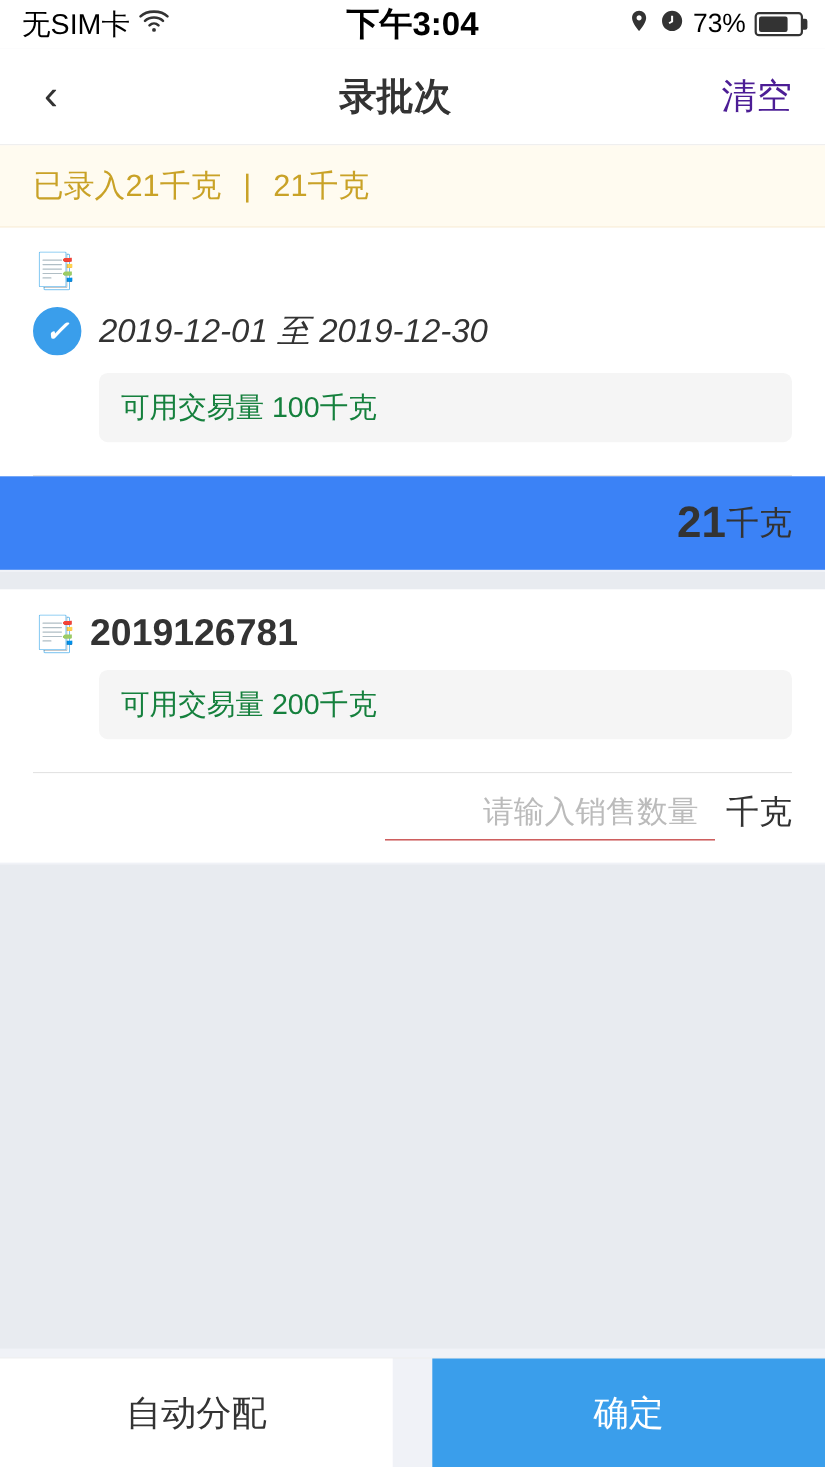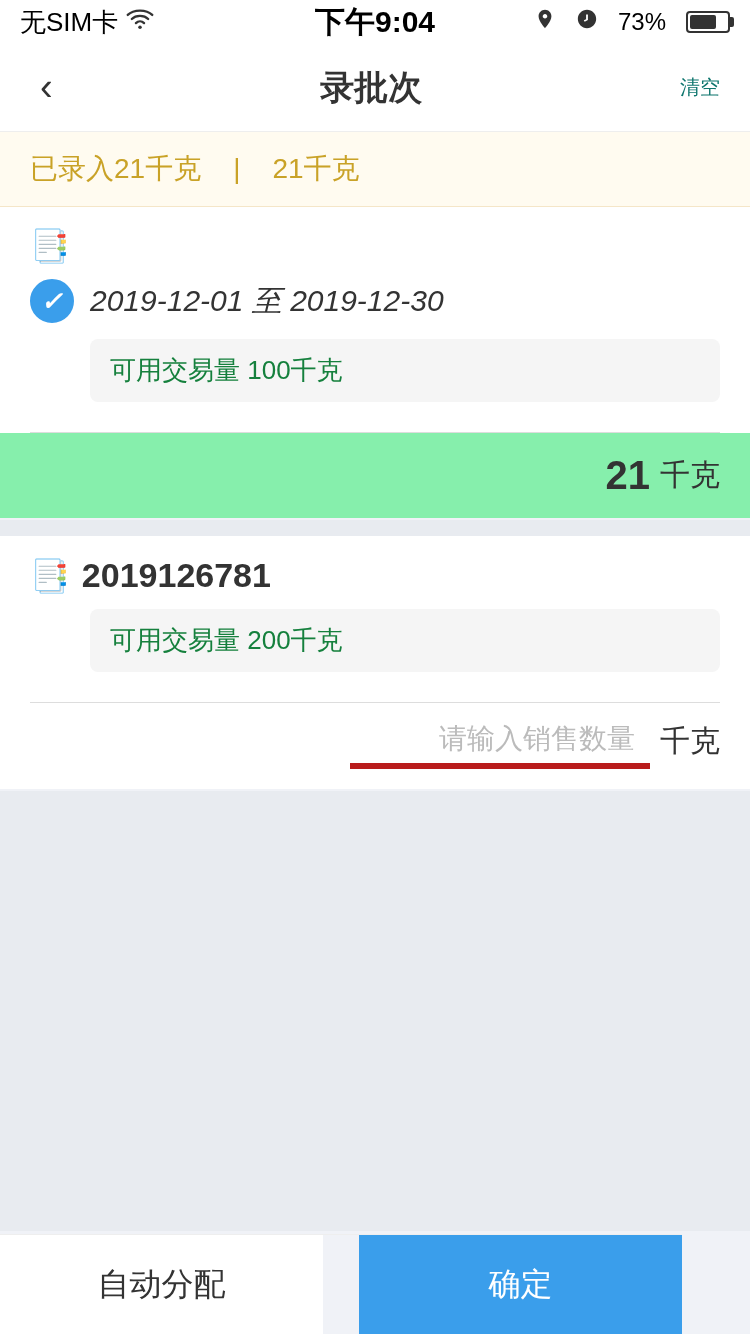--- a/index.html
+++ b/index.html
@@ -33,21 +33,21 @@
     .status-center {
       font-size: 30px;
       font-weight: 600;
       position: absolute;
       left: 50%;
       transform: translateX(-50%);
     }
     .status-right {
       display: flex;
       align-items: center;
-      gap: 20px;
+      gap: 8px;
       font-size: 24px;
     }
     .battery-bar {
       width: 44px;
       height: 22px;
       border: 2px solid #333;
       border-radius: 4px;
       position: relative;
       display: flex;
       align-items: center;
@@ -86,33 +86,33 @@
       color: #333;
       cursor: pointer;
       padding: 10px;
     }
     .nav-title {
       font-size: 34px;
       font-weight: 600;
       color: #333;
     }
     .nav-clear {
-      font-size: 20px;
-      color: #0f766e;
+      font-size: 32px;
+      color: #4c1d95;
       cursor: pointer;
       text-align: right;
     }
 
     
     .status-banner {
       background: #fffbf0;
       padding: 18px 30px;
       display: flex;
       align-items: center;
-      gap: 32px;
+      gap: 20px;
       border-bottom: 1px solid #f5e6c8;
     }
     .status-banner-text {
       font-size: 28px;
       color: #c9a227;
     }
     .status-divider {
       color: #c9a227;
       font-size: 28px;
     }
@@ -184,22 +184,21 @@
       margin-left: 60px;
       margin-bottom: 10px;
     }
 
     
     .amount-row {
       display: flex;
       align-items: center;
       justify-content: flex-end;
       padding: 20px 30px;
-      gap: 10px;
-      background: #86efac;
+      background: #3b82f6;
     }
     .amount-value {
       font-size: 40px;
       font-weight: 600;
       color: #333;
     }
     .amount-unit {
       font-size: 30px;
       color: #333;
     }
@@ -208,21 +207,21 @@
       align-items: center;
       justify-content: flex-end;
       padding: 10px 30px 20px 30px;
       gap: 10px;
       background: #fff;
     }
     .amount-underline {
       flex: 1;
       max-width: 300px;
       border: none;
-      border-bottom: 6px solid #b91c1c;
+      border-bottom: 1px solid #b91c1c;
       outline: none;
       font-size: 30px;
       color: #333;
       text-align: right;
       background: transparent;
       padding: 8px 0;
     }
     .amount-underline::placeholder {
       color: #bbb;
       font-size: 28px;
@@ -244,21 +243,21 @@
     .empty-area {
       background: #e8ebf0;
       flex: 1;
     }
 
     
     .bottom-bar {
       position: fixed;
       bottom: 0;
       left: 0;
-      width: 682px;
+      width: 750px;
       height: 100px;
       display: flex;
       border-top: 1px solid #eee;
     }
     .btn-auto {
       flex: 1;
       background: #fff;
       border: none;
       font-size: 32px;
       color: #333;
@@ -292,21 +291,21 @@
     <span>无SIM卡</span>
     <span>
       <svg width="28" height="28" viewBox="0 0 24 24" fill="none">
         <path d="M1.5 8.5C6.5 3.5 17.5 3.5 22.5 8.5" stroke="#333" stroke-width="2" stroke-linecap="round" fill="none"></path>
         <path d="M5 12C8.5 8.5 15.5 8.5 19 12" stroke="#333" stroke-width="2" stroke-linecap="round" fill="none"></path>
         <path d="M8.5 15.5C10.5 13.5 13.5 13.5 15.5 15.5" stroke="#333" stroke-width="2" stroke-linecap="round" fill="none"></path>
         <circle cx="12" cy="19" r="1.5" fill="#333"></circle>
       </svg>
     </span>
   </div>
-  <div class="status-center">下午9:04</div>
+  <div class="status-center">下午3:04</div>
   <div class="status-right">
     <span>
       <svg width="22" height="22" viewBox="0 0 24 24" fill="#333">
         <path d="M12 2C8.13 2 5 5.13 5 9c0 5.25 7 13 7 13s7-7.75 7-13c0-3.87-3.13-7-7-7zm0 9.5c-1.38 0-2.5-1.12-2.5-2.5S10.62 6.5 12 6.5 14.5 7.62 14.5 9 13.38 11.5 12 11.5z"></path>
       </svg>
     </span>
     <span>
       <svg width="22" height="22" viewBox="0 0 24 24" fill="#333">
         <path d="M12 2C6.48 2 2 6.48 2 12s4.48 10 10 10 10-4.48 10-10S17.52 2 12 2zm-1 5h2v6l-3.5 2.1-1-1.63L11 12.15V7z"></path>
       </svg>

